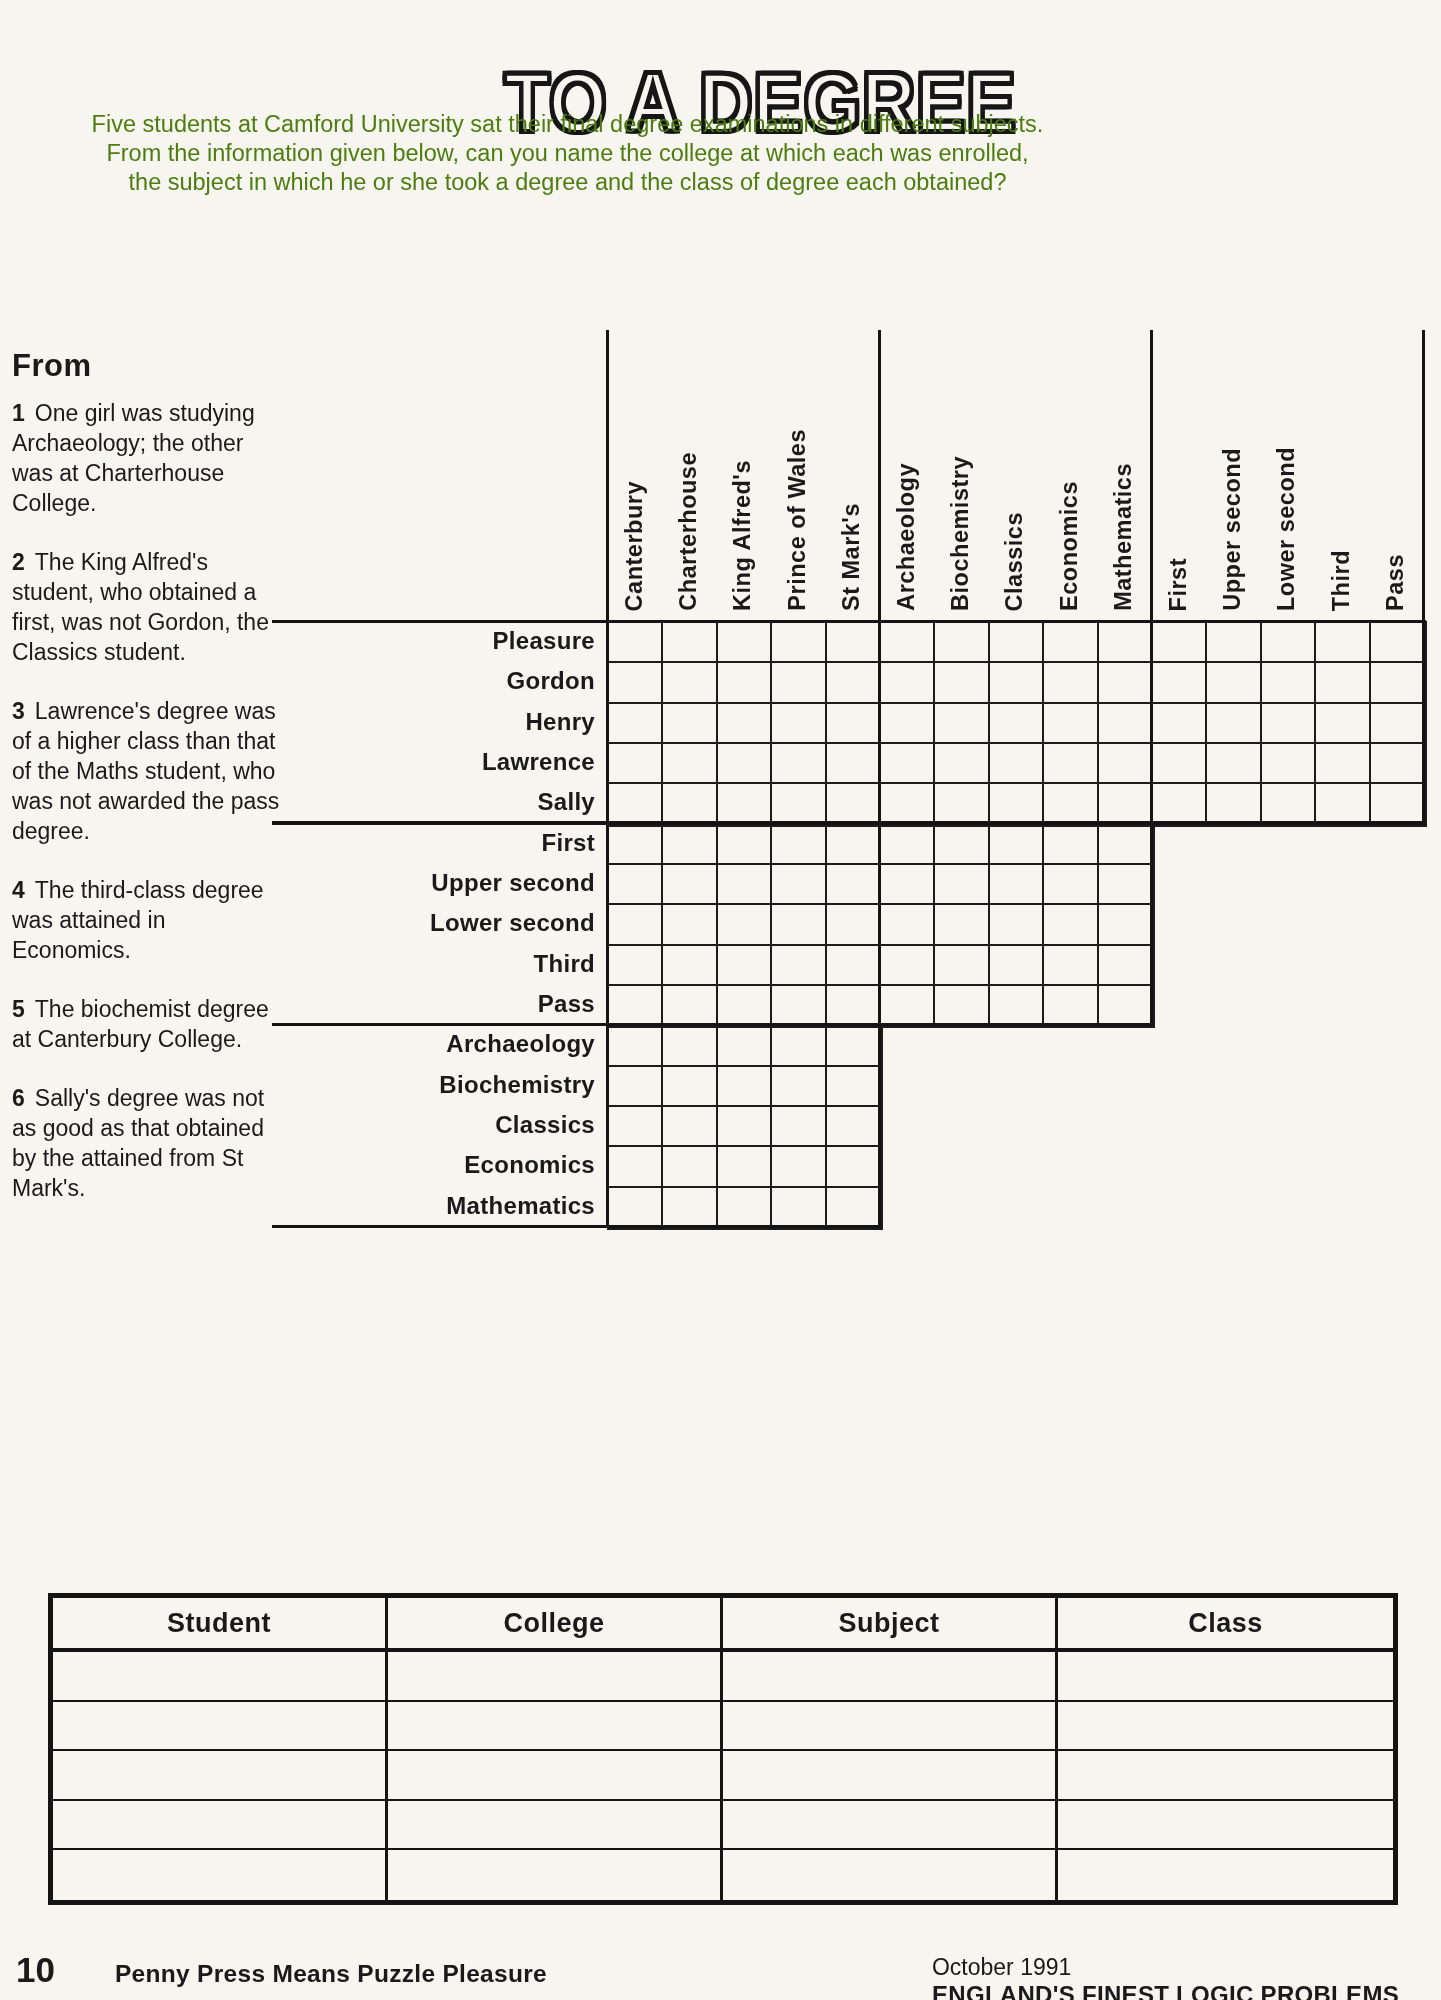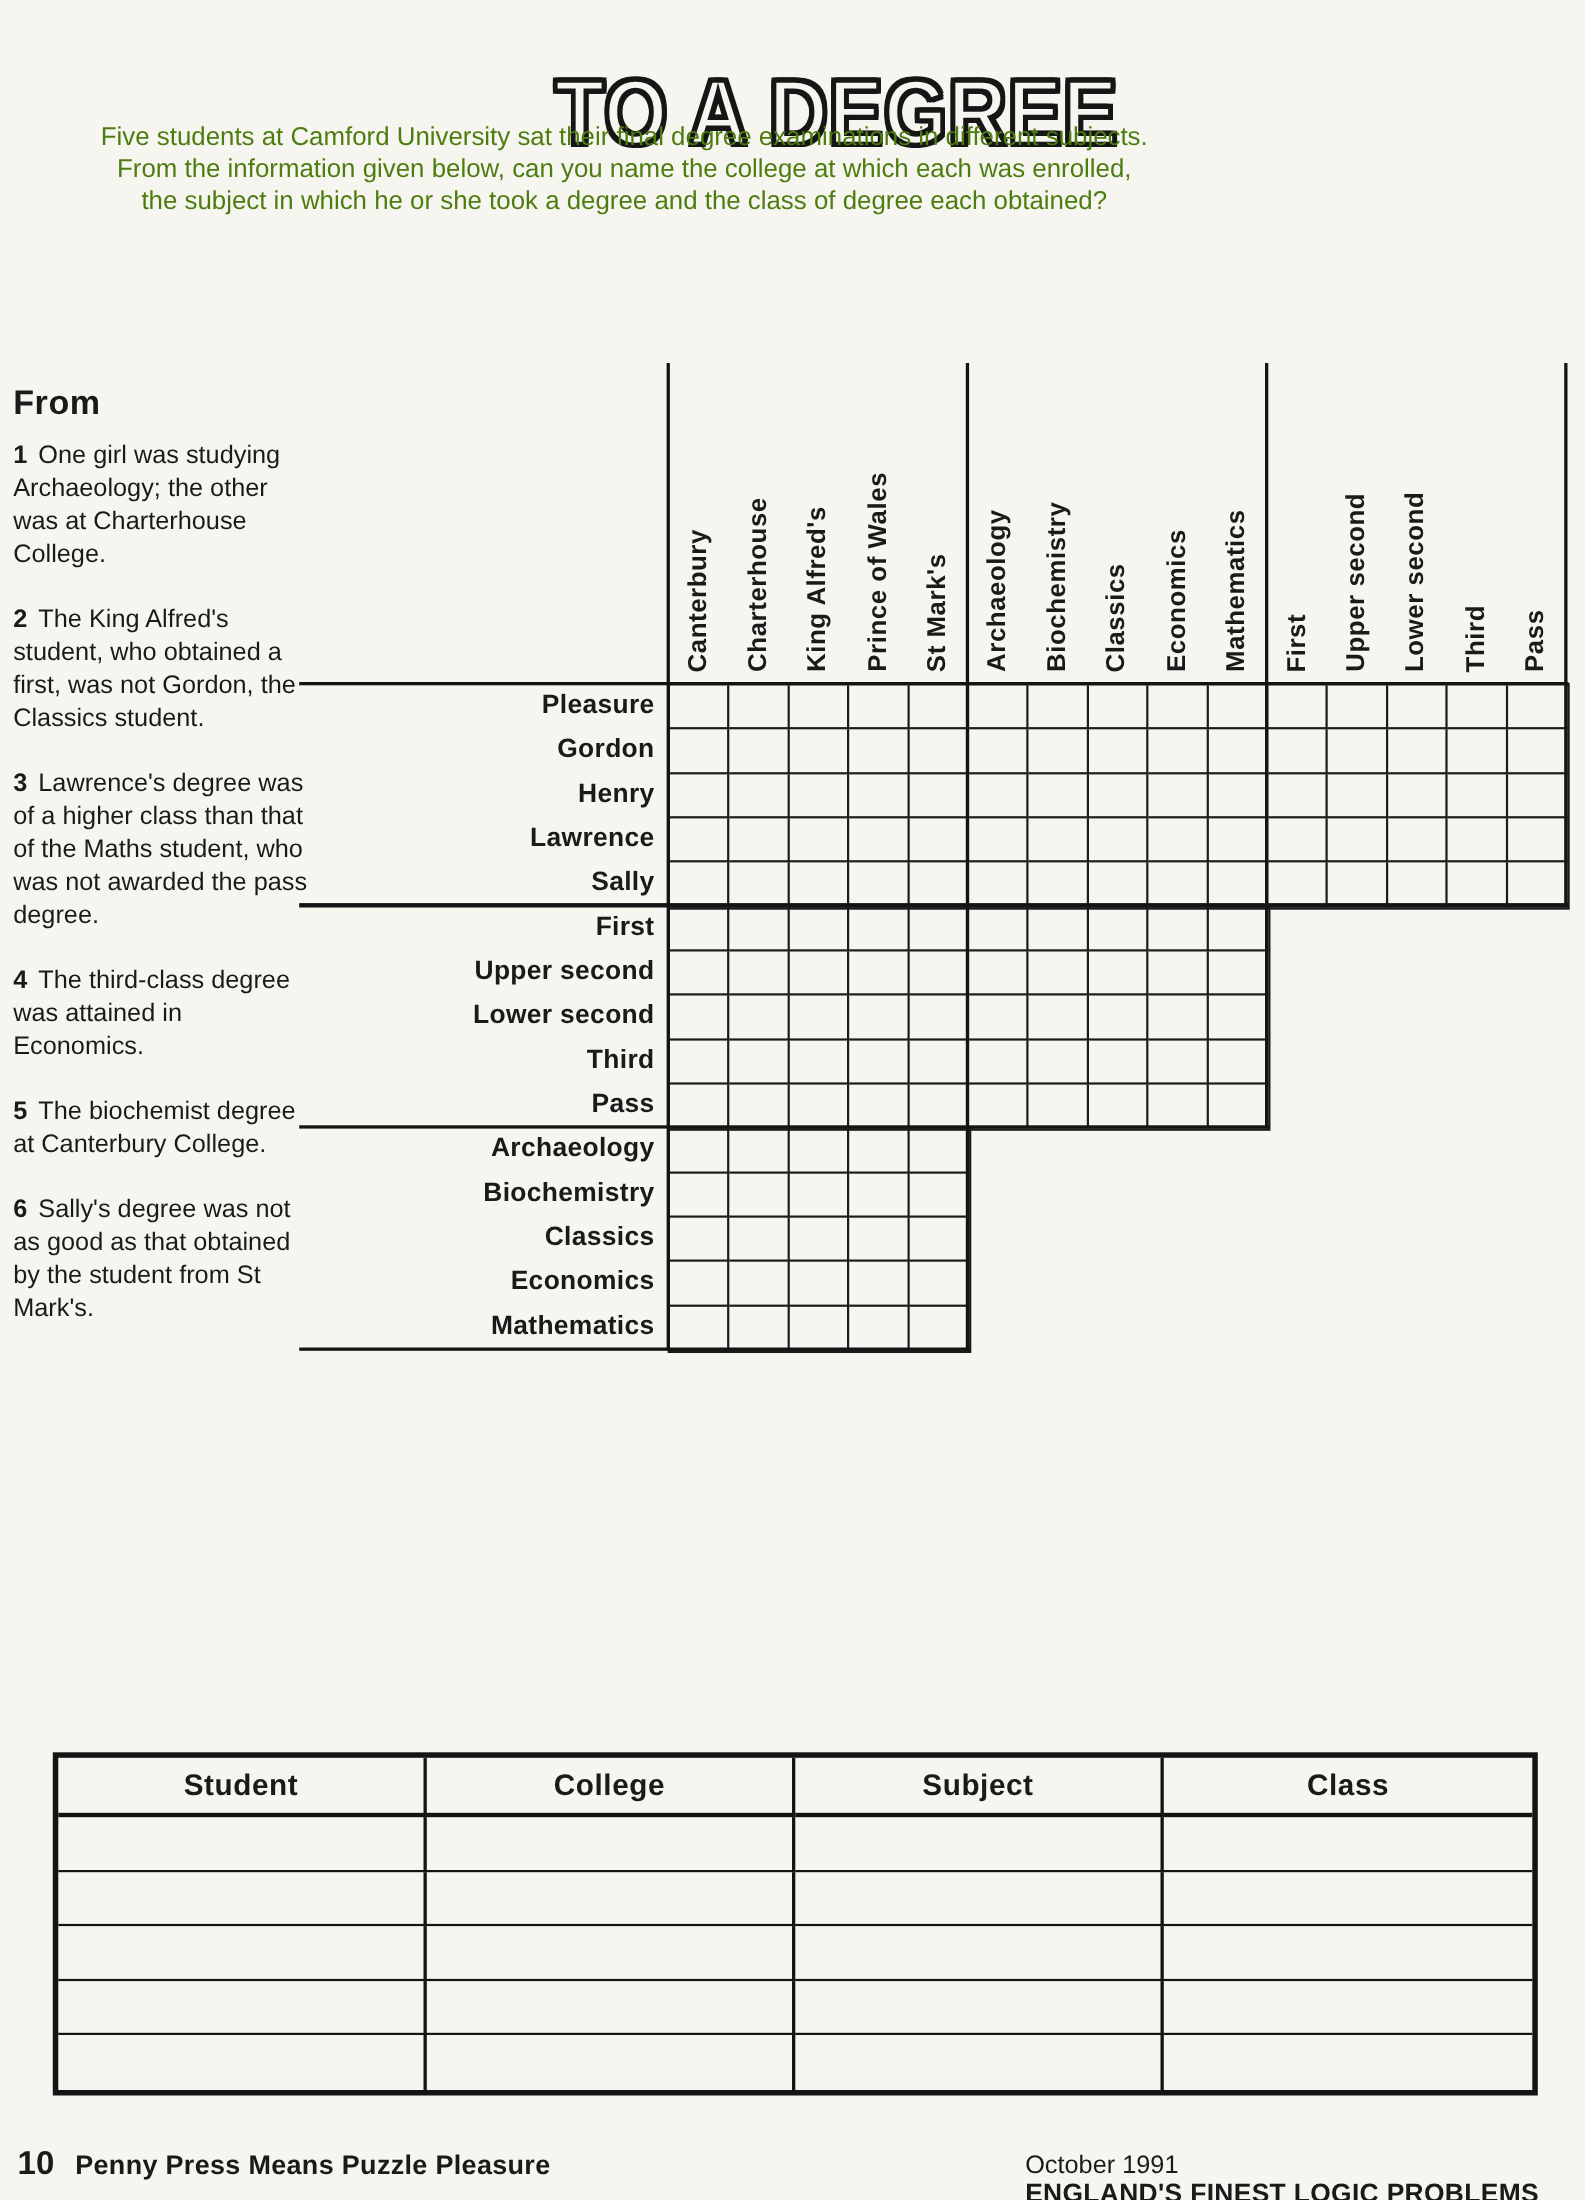--- a/index.html
+++ b/index.html
@@ -55,21 +55,21 @@
   .sol-head{
     border-right:3px solid #141414; border-bottom:4px solid #141414;
     display:flex; align-items:center; justify-content:center;
     font-size:27px; font-weight:700; letter-spacing:.5px;
   }
   .sol-cell{ border-right:3px solid #141414; border-bottom:2.5px solid #141414; }
   .last-col{ border-right:none; }
   .last-row{ border-bottom:none; }
   
   .footer-left{ position:absolute; left:16px; top:1950px; display:flex; align-items:baseline; }
-  .page-num{ font-size:30px; font-weight:700; margin-right:19px; }
+  .page-num{ font-size:35px; font-weight:700; margin-right:60px; }
   .tagline{ font-size:24.5px; font-weight:700; letter-spacing:.3px; }
   .footer-right{ position:absolute; right:42px; top:1954px; display:flex; align-items:baseline;flex-direction:column; }
   .issue{ font-size:23px; margin-right:18px; }
   .brand{ font-size:24px; font-weight:700; letter-spacing:.3px; }
 </style>
 </head>
 <body>
 
 <div class="page">
 
@@ -82,21 +82,21 @@
   </div>
 
   <div class="clues">
     <h2>From</h2>
     <div id="clue-list">
         <p class="clue"><b>1</b><span>One girl was studying Archaeology; the other was at Charterhouse College.</span></p>
         <p class="clue"><b>2</b><span>The King Alfred's student, who obtained a first, was not Gordon, the Classics student.</span></p>
         <p class="clue"><b>3</b><span>Lawrence's degree was of a higher class than that of the Maths student, who was not awarded the pass degree.</span></p>
         <p class="clue"><b>4</b><span>The third-class degree was attained in Economics.</span></p>
         <p class="clue"><b>5</b><span>The biochemist degree at Canterbury College.</span></p>
-        <p class="clue"><b>6</b><span>Sally's degree was not as good as that obtained by the student from St Mark's.</span></p>
+        <p class="clue"><b>6</b><span>Sally's degree was not as good as that obtained by the attained from St Mark's.</span></p>
       </div>
   </div>
 
   <div id="grid-area">
       <div class="vlabel-wrap" style="left: 607px; top: 330px; width: 54.4px; height: 281px;">
         <span class="vlabel">Canterbury</span>
       </div>
       <div class="vlabel-wrap" style="left: 661.4px; top: 330px; width: 54.4px; height: 281px;">
         <span class="vlabel">Charterhouse</span>
       </div>

